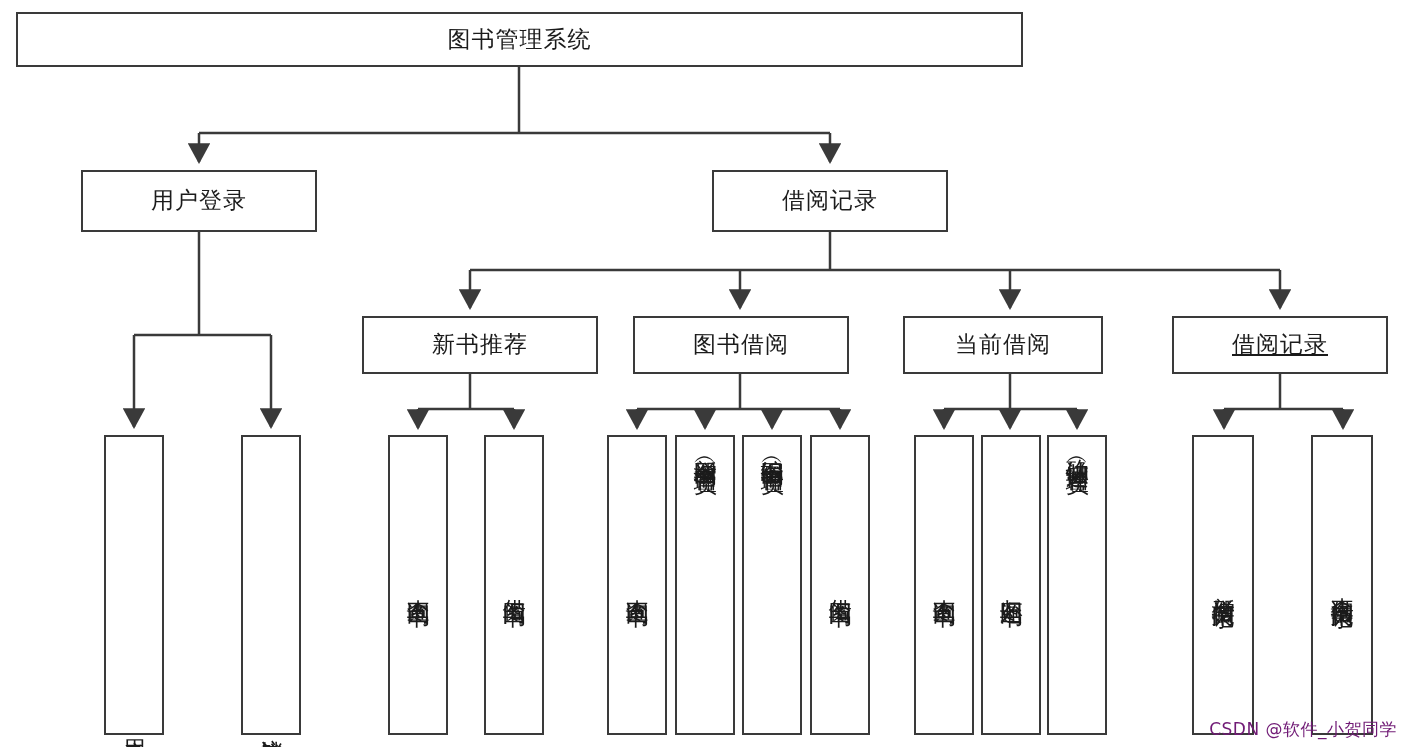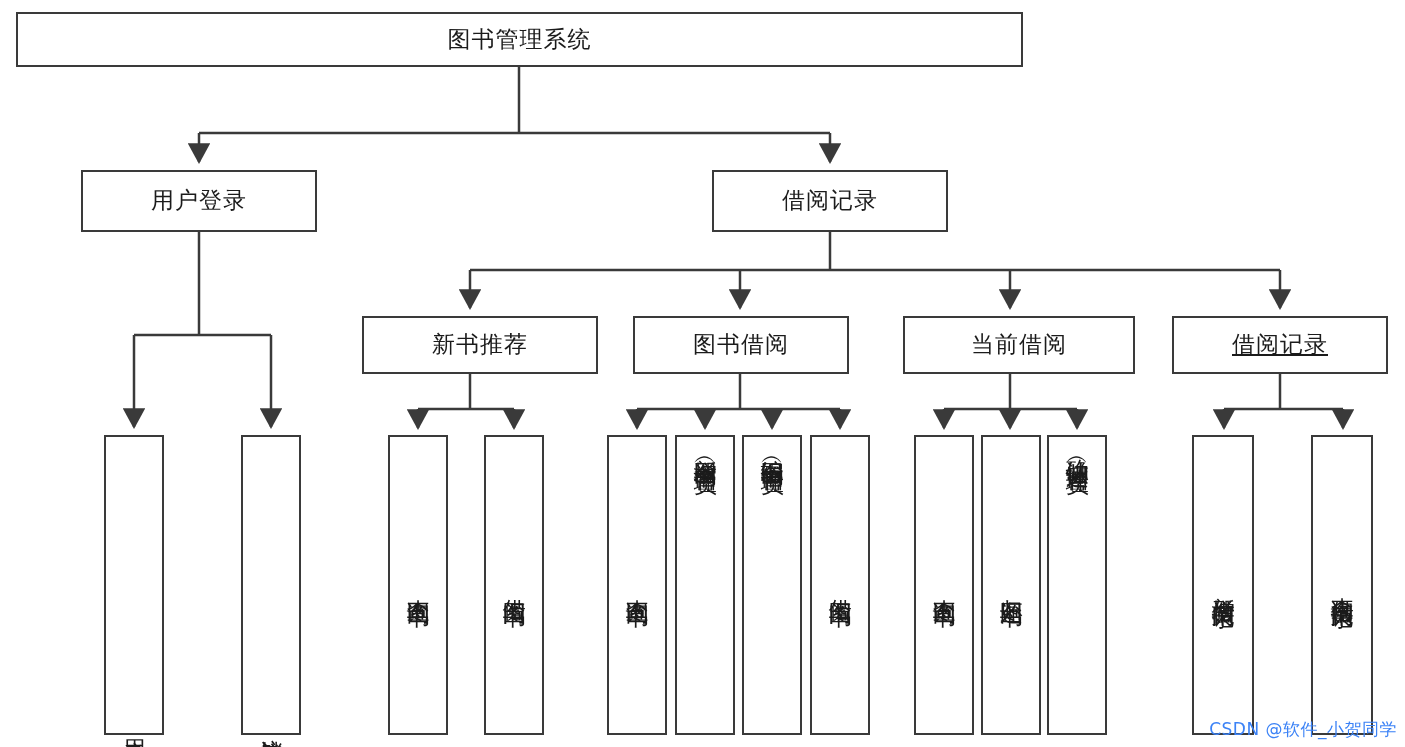--- a/index.html
+++ b/index.html
@@ -58,21 +58,21 @@
     align-items: flex-end;
   }
   .node.v.align-top {
     align-items: flex-start;
   }
   .watermark {
     position: absolute;
     right: 8px;
     bottom: 6px;
     font-size: 17px;
-    color: #3b82f6;
+    color: #701a75;
     letter-spacing: 0.5px;
     white-space: nowrap;
     pointer-events: none;
   }
 </style>
 </head>
 <body>
 
 <div id="canvas">
 
@@ -136,21 +136,21 @@
   <div class="node h" style="left:712px; top:170px; width:236px; height:62px;">
     <span>借阅记录</span>
   </div>
 
   <div class="node h" style="left:362px; top:316px; width:236px; height:58px;">
     <span>新书推荐</span>
   </div>
   <div class="node h" style="left:633px; top:316px; width:216px; height:58px;">
     <span>图书借阅</span>
   </div>
-  <div class="node h" style="left:903px; top:316px; width:232px; height:58px;">
+  <div class="node h" style="left:903px; top:316px; width:200px; height:58px;">
     <span>当前借阅</span>
   </div>
   <div class="node h" style="left:1172px; top:316px; width:216px; height:58px;text-decoration:underline;">
     <span>借阅记录</span>
   </div>
 
   <div class="node v align-bottom" style="left:104px; top:435px; width:60px; height:300px;">
     <span class="vtext">用户登录</span>
   </div>
   <div class="node v align-bottom" style="left:241px; top:435px; width:60px; height:300px;">

